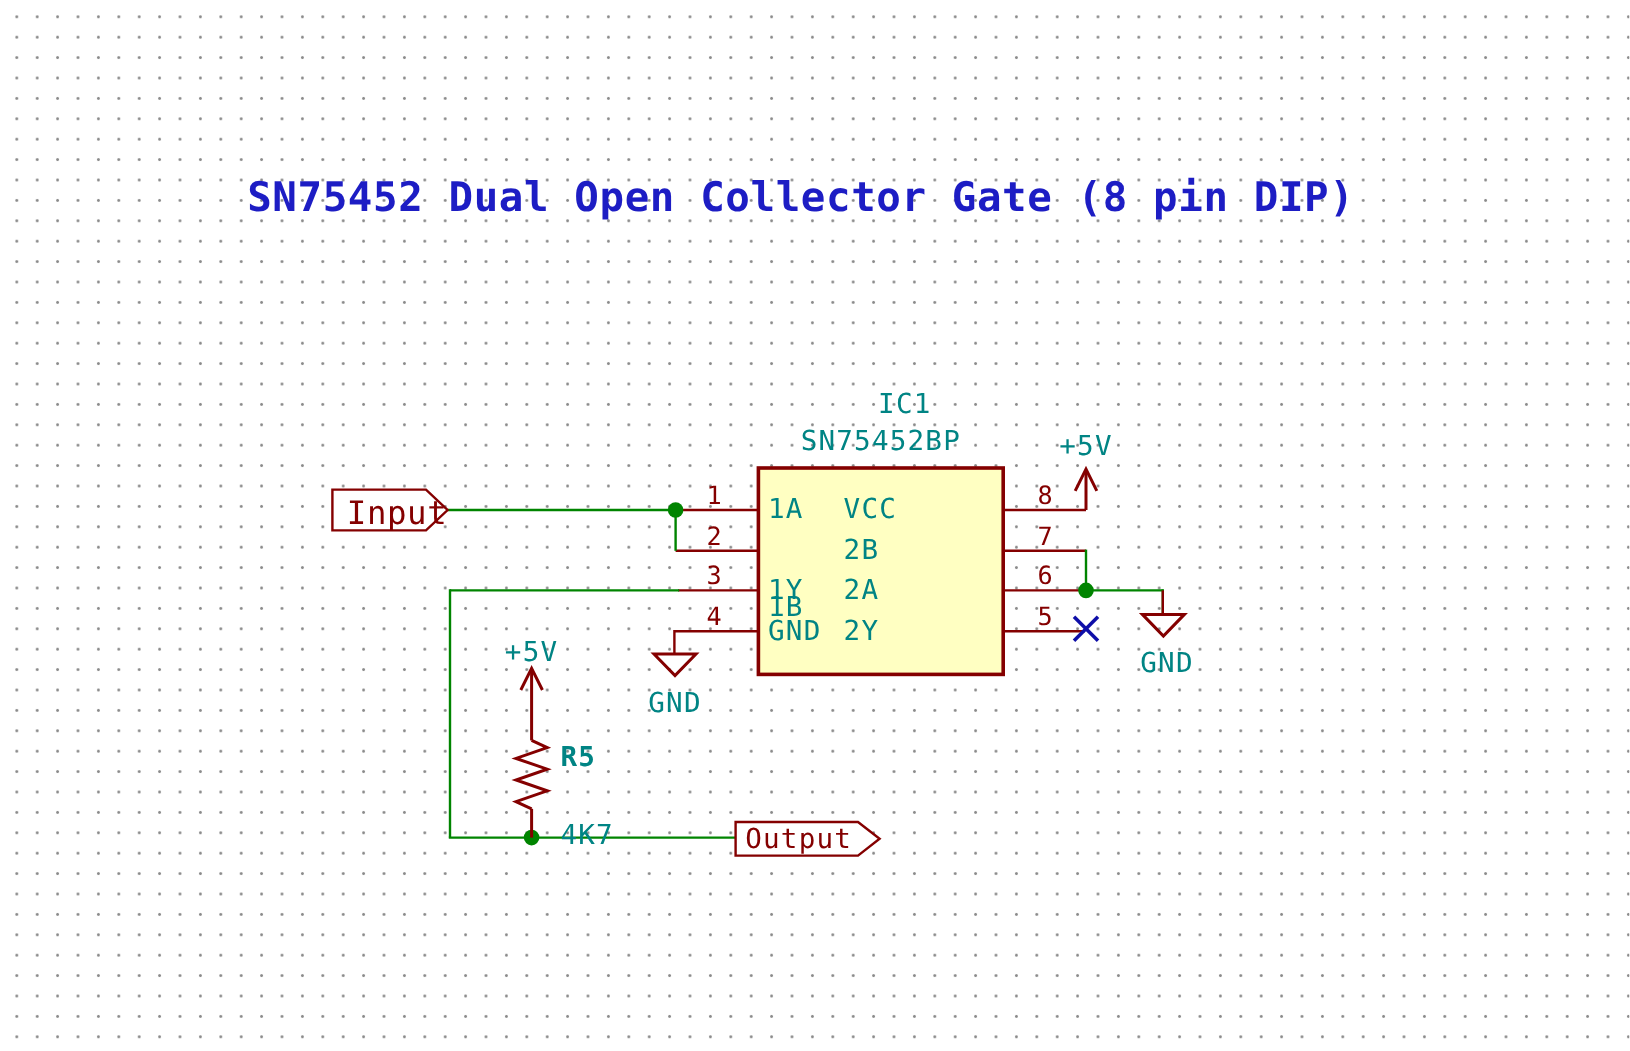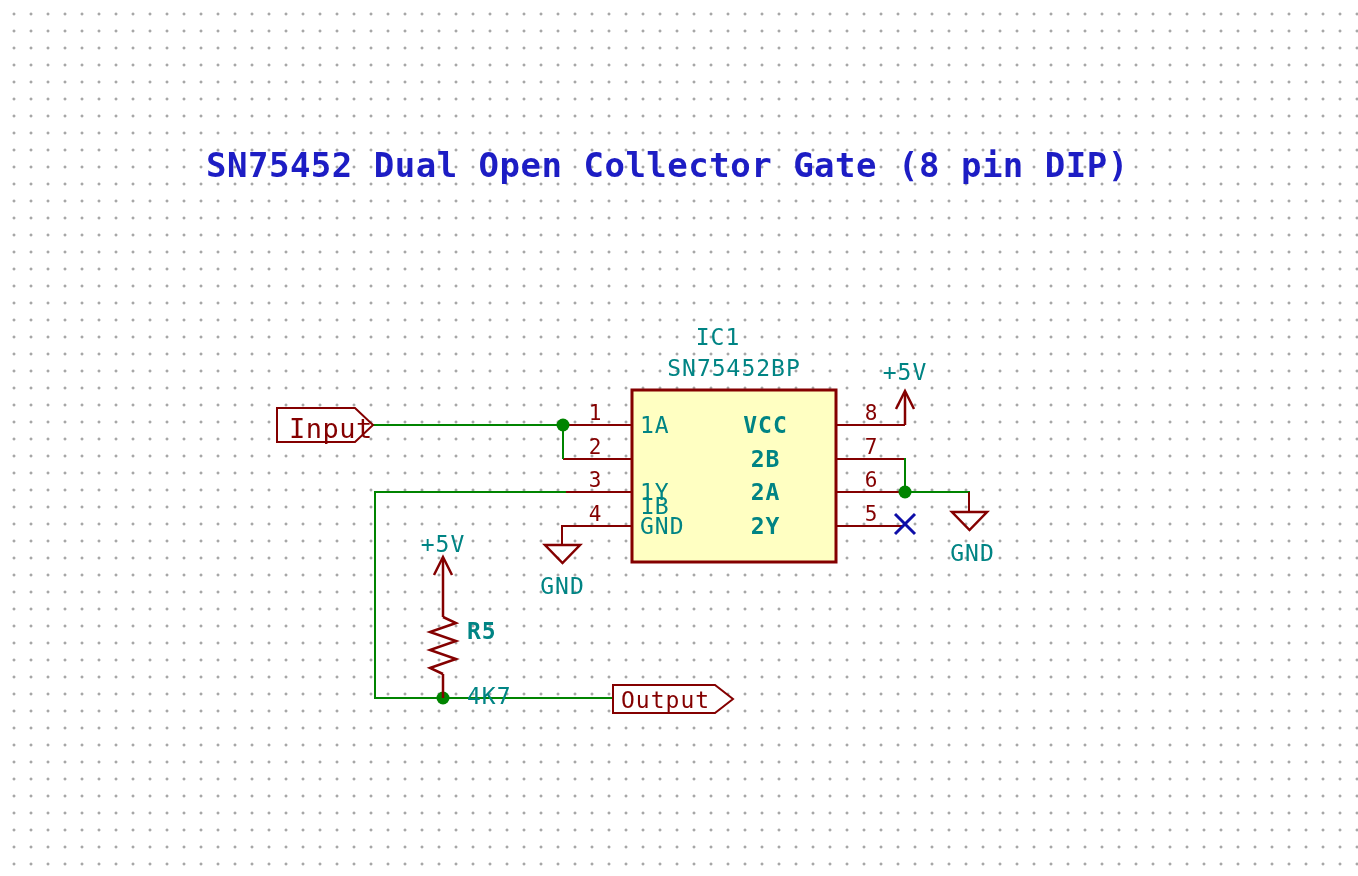--- a/index.html
+++ b/index.html
@@ -14,21 +14,21 @@
     font-family:"DejaVu Sans Mono", monospace;
   }
   svg.overlay{position:absolute;left:0;top:0;width:1358px;height:876px;}
   .t{position:absolute;font-family:"DejaVu Sans Mono", monospace;line-height:1.15;white-space:pre;}
   .teal{color:#008484;}
   .maroon{color:#840000;}
   .blue{color:#1d1dc4;}
   .fs23{font-size:23px;letter-spacing:1px;}
   .num{font-size:21px;letter-spacing:0;}
   .ctr{text-align:center;}
-  .rt{text-align:center;font-weight:bold;}
+  .rt{text-align:left;}
   .title{left:206px;top:146px;font-size:34px;font-weight:bold;letter-spacing:0.5px;}
   .note{left:721px;top:601px;font-size:22px;letter-spacing:0.3px;}
 </style>
 </head>
 <body>
 
 <div class="canvas">
 
   <svg class="overlay" viewBox="0 0 1358 876">
 
@@ -92,21 +92,21 @@
       <line x1="895" y1="534" x2="915" y2="514"></line>
     </g>
 
     <path d="M277,408 L355,408 L373,425 L355,442 L277,442 Z" fill="#ffffff" stroke="#840000" stroke-width="2"></path>
 
     <path d="M613,685 L715,685 L733,699 L715,713 L613,713 Z" fill="#ffffff" stroke="#840000" stroke-width="2"></path>
   </svg>
 
   <div class="t title blue">SN75452 Dual Open Collector Gate (8 pin DIP)</div>
 
-  <div class="t teal fs23 ctr" style="left:618px;top:324px;width:200px;">IC1</div>
+  <div class="t teal fs23 ctr" style="left:654px;top:324px;width:200px;">IC1</div>
   <div class="t teal fs23 ctr" style="left:634px;top:355px;width:200px;">SN75452BP</div>
 
   <div class="t teal fs23" style="left:640px;top:412px;text-align:center;">1A</div>
   <div class="t teal fs23" style="left:640px;top:468px;margin-top:25px;">1B</div>
   <div class="t teal fs23" style="left:640px;top:479px;">1Y</div>
   <div class="t teal fs23" style="left:640px;top:513px;">GND</div>
 
   <div class="t teal fs23 rt" style="left:703px;top:412px;width:125px;">VCC</div>
   <div class="t teal fs23 rt" style="left:703px;top:446px;width:125px;">2B</div>
   <div class="t teal fs23 rt" style="left:703px;top:479px;width:125px;">2A</div>

